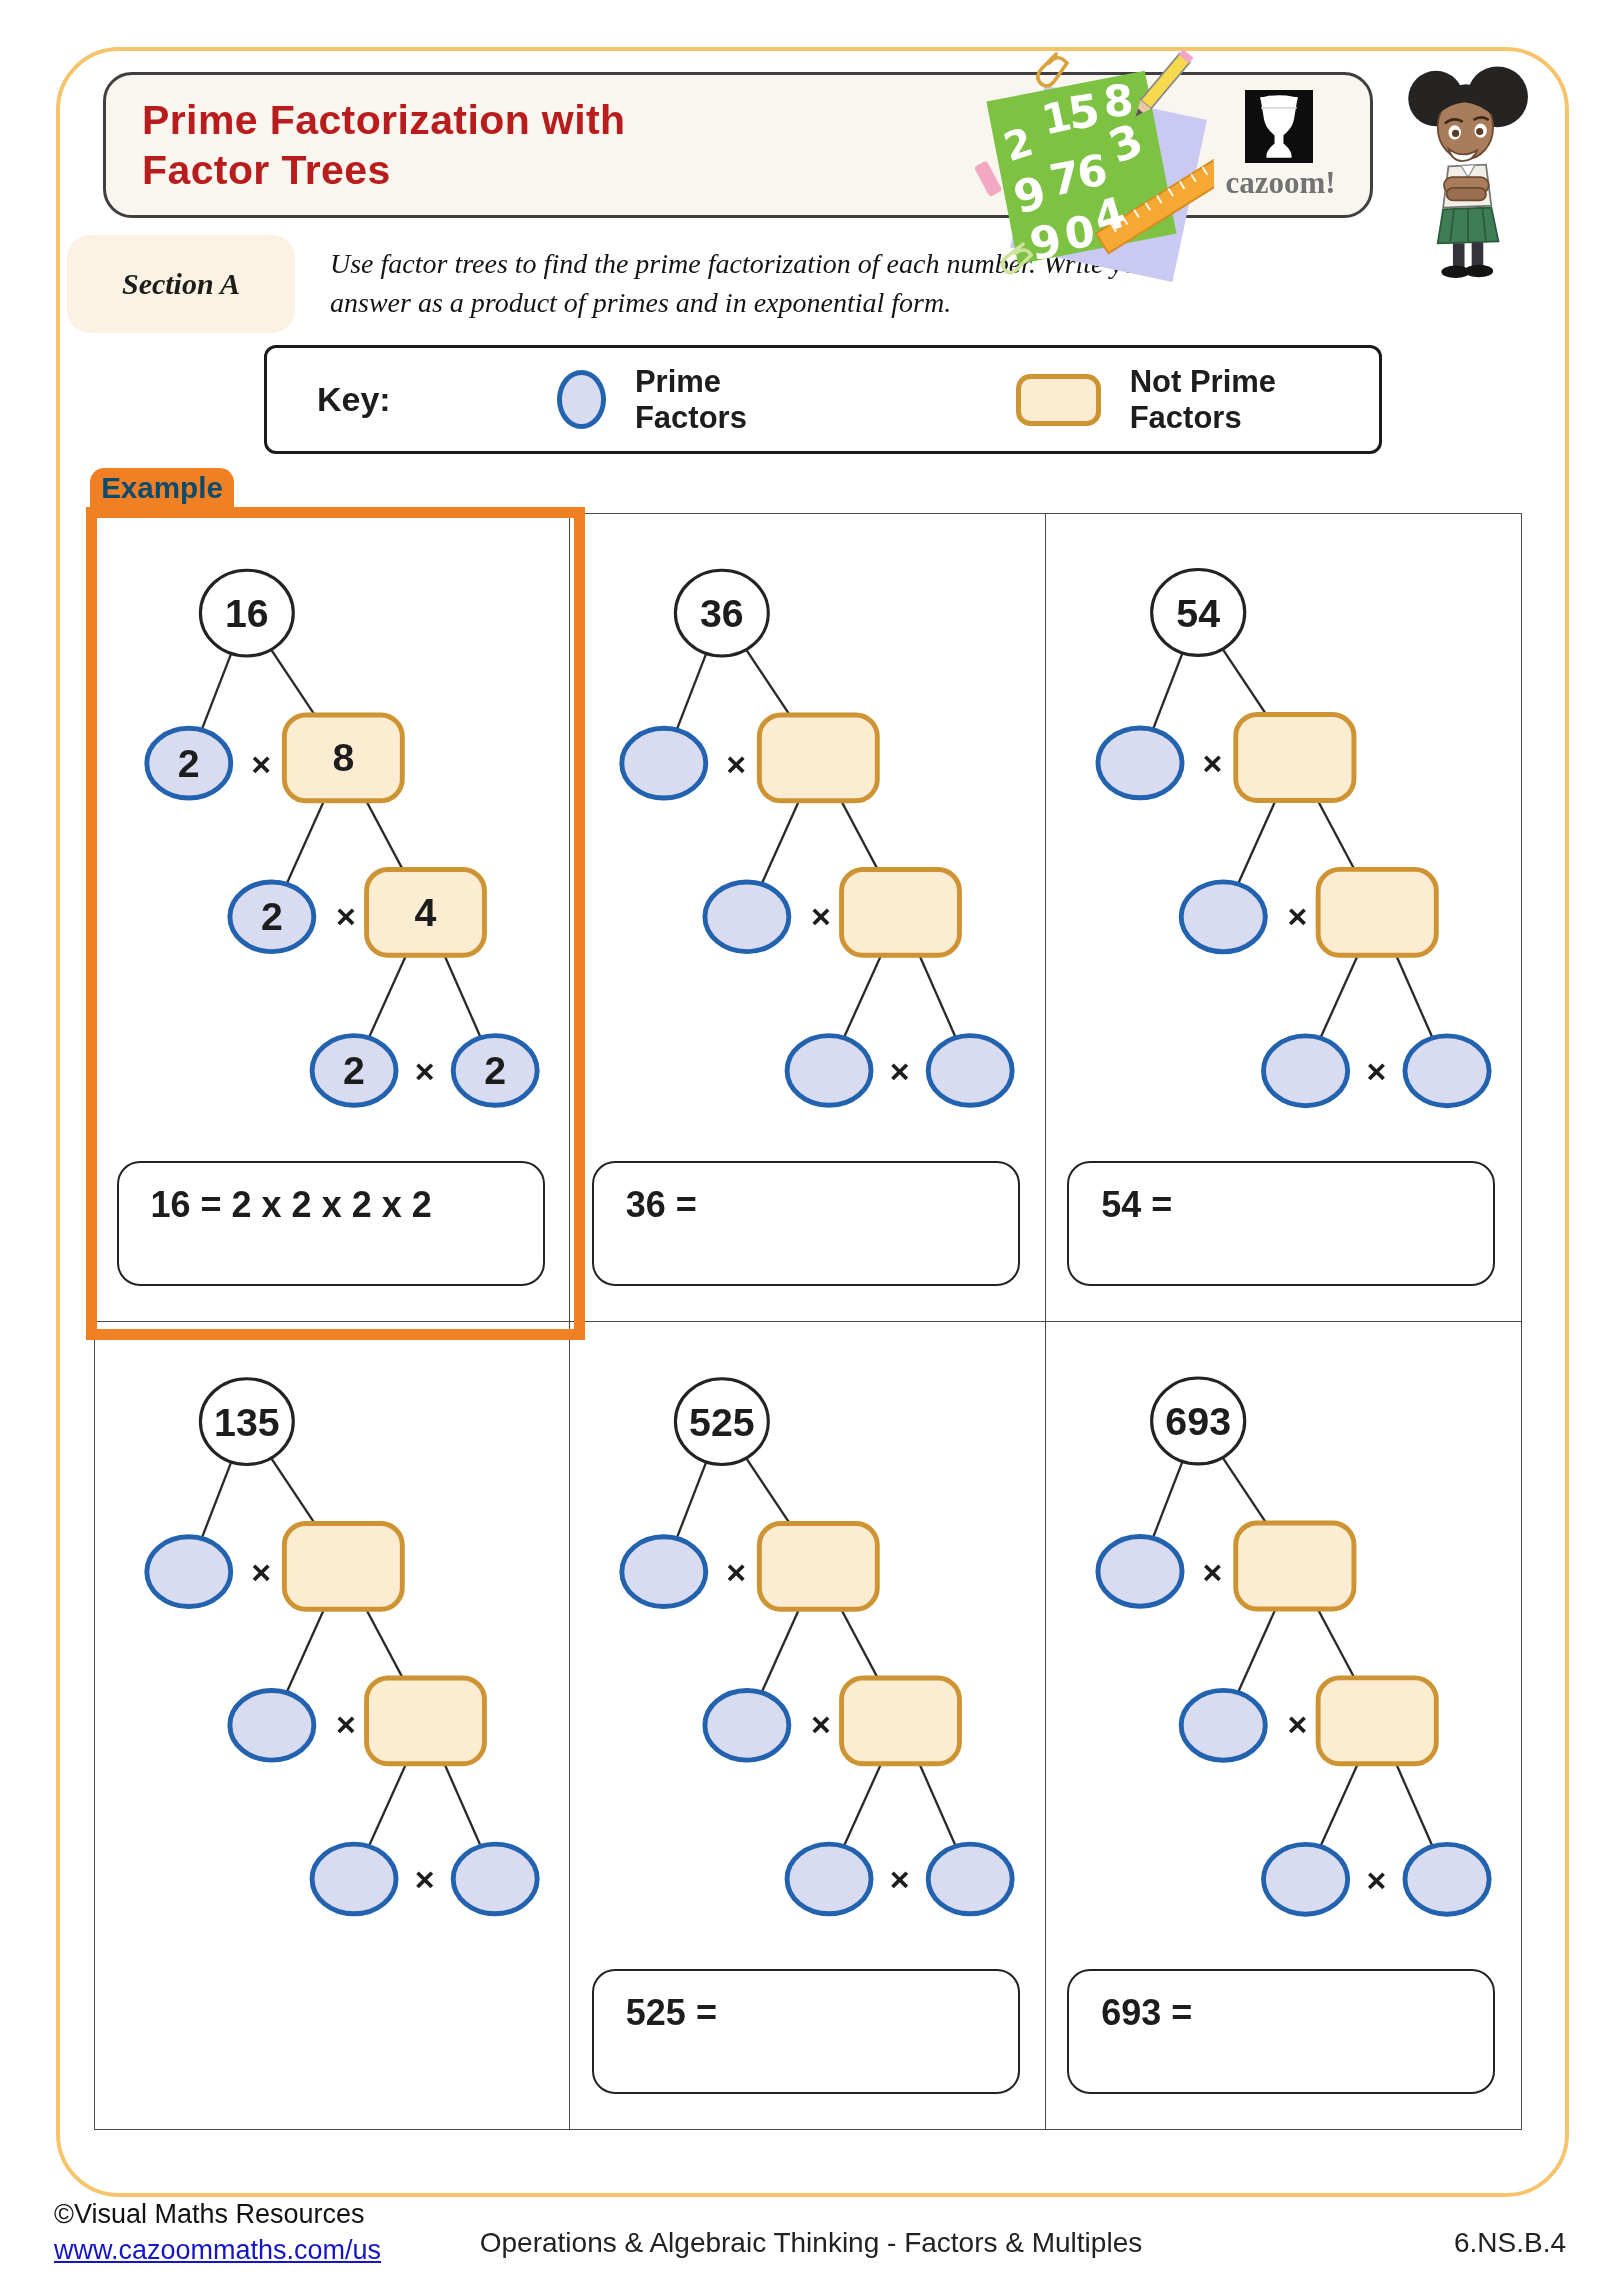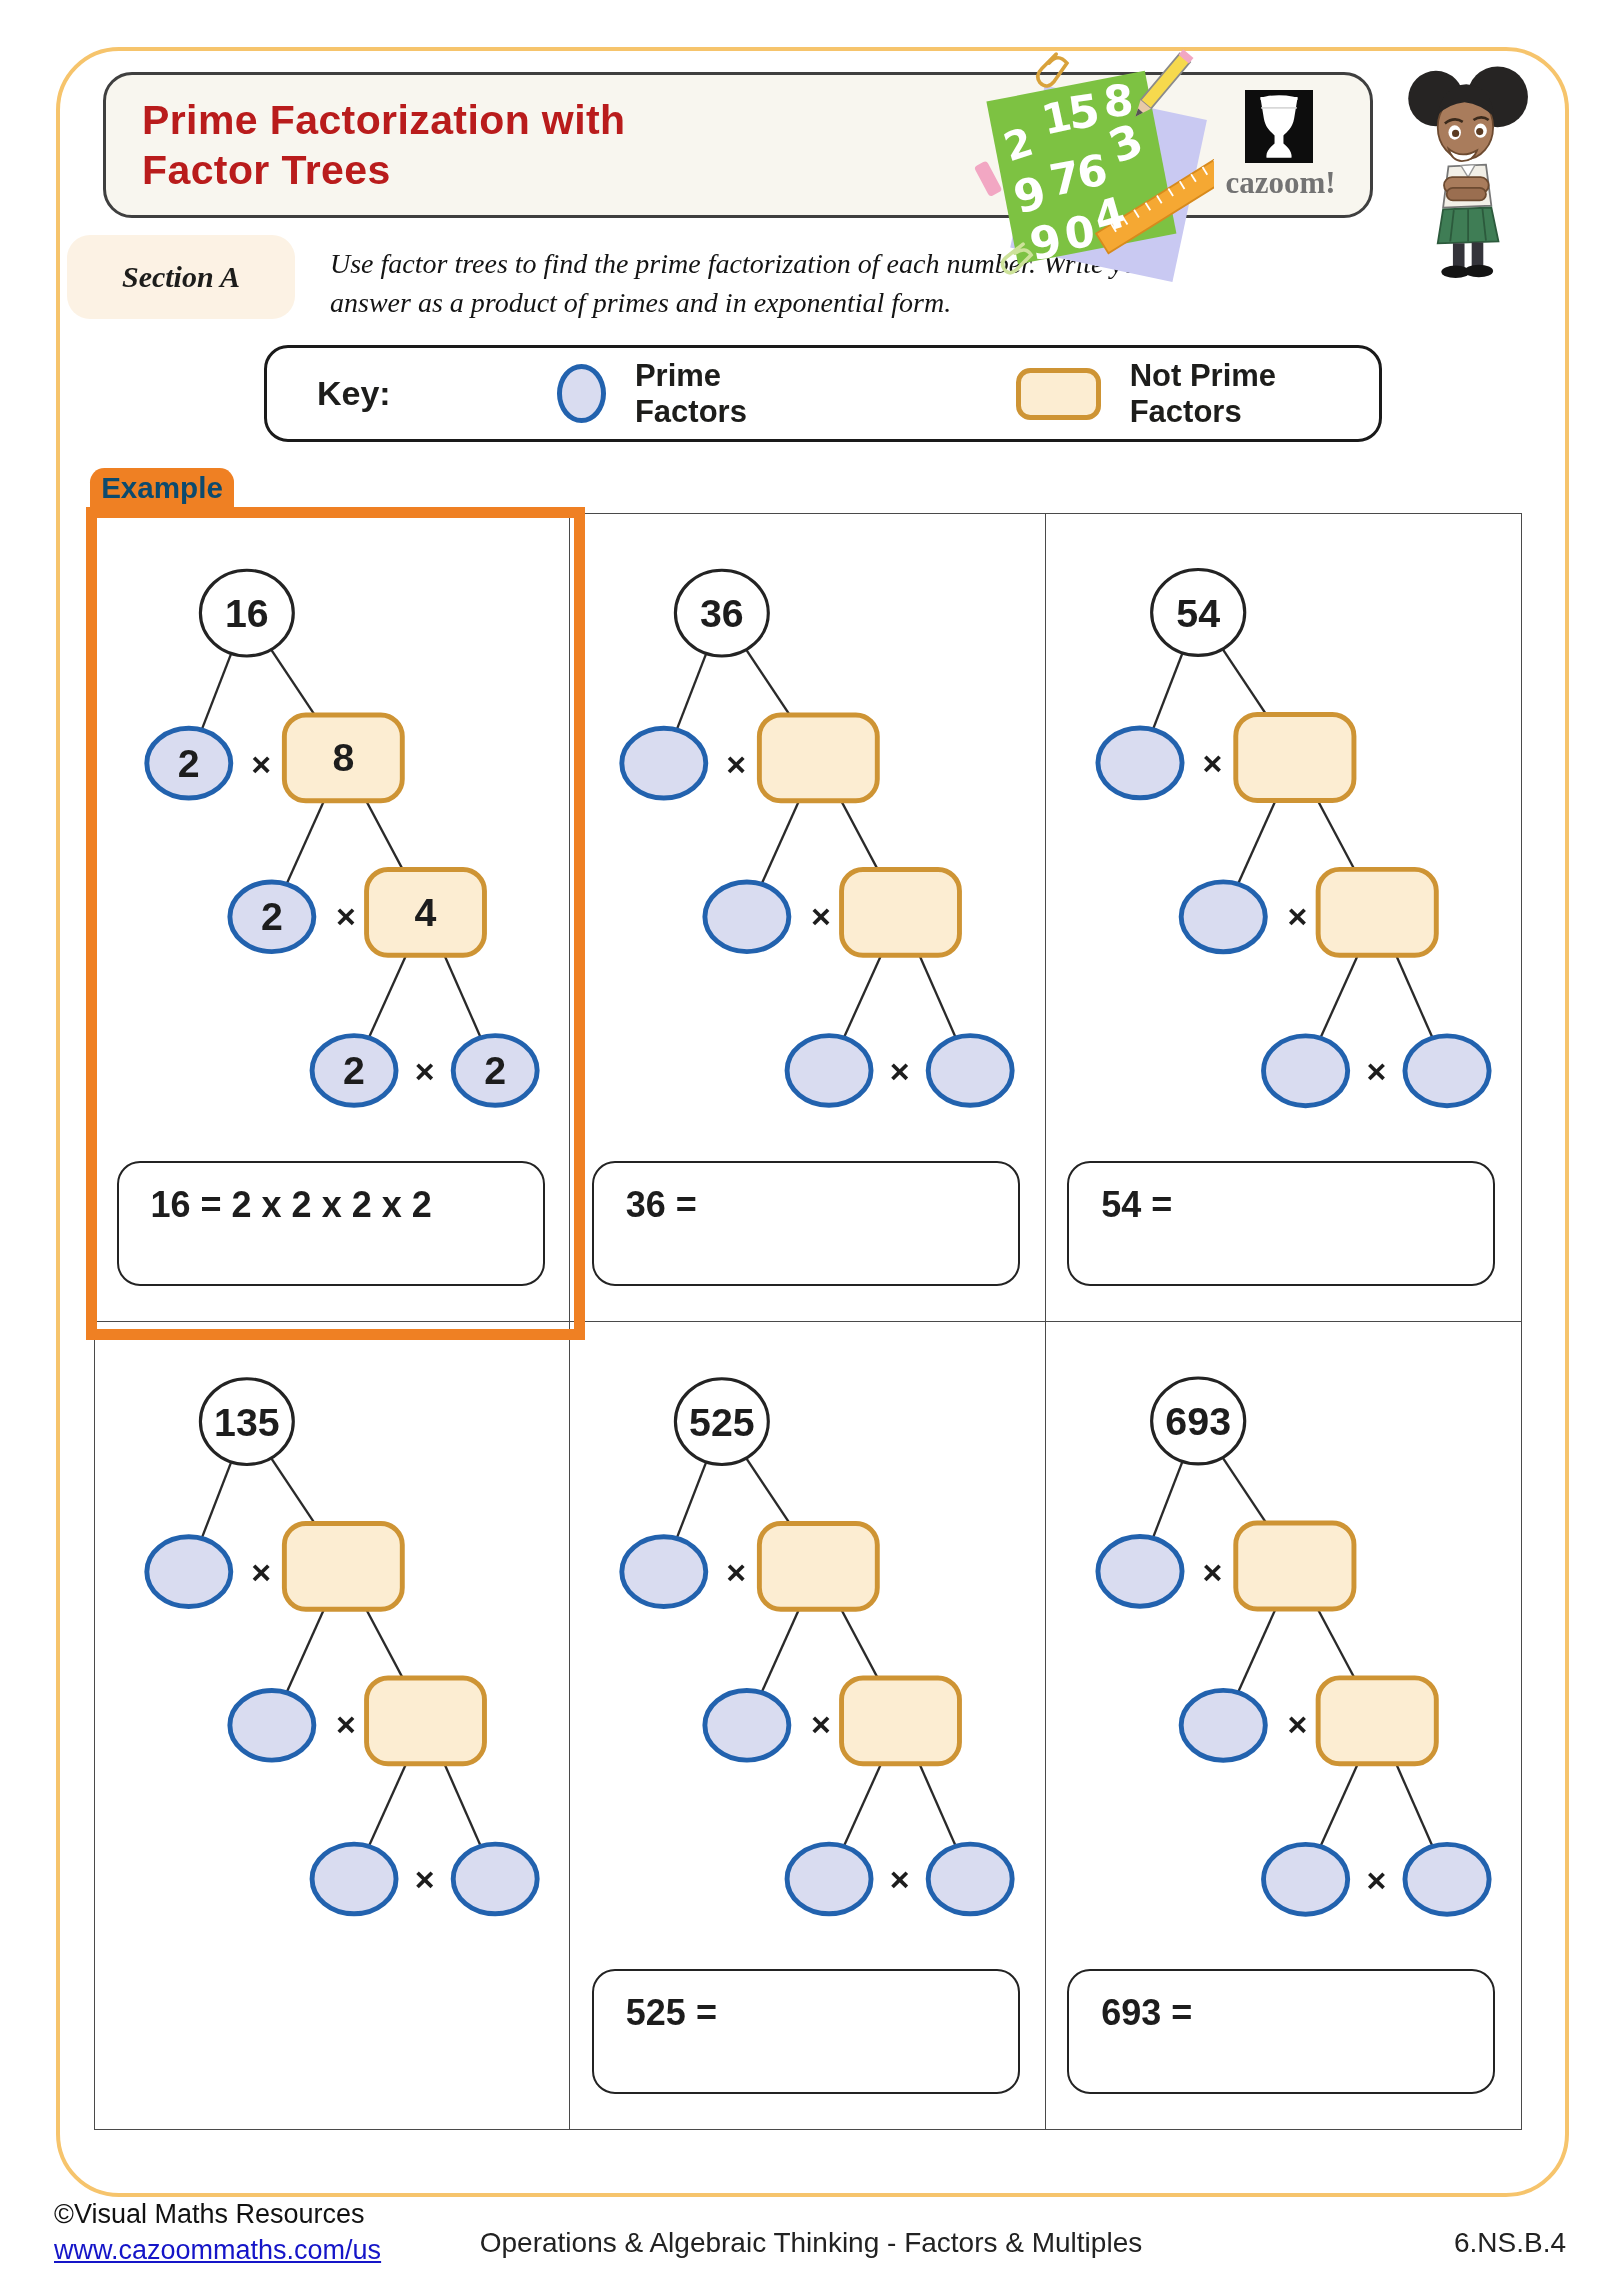--- a/index.html
+++ b/index.html
@@ -28,35 +28,35 @@
   
   #logo{left:1243px;top:88px;width:134px;height:107px;}
   #logo-box{position:absolute;left:1.8px;top:1.8px;width:68px;height:73px;background:#0d0d0d;}
   #logo-text{
     position:absolute;left:-25px;top:77px;width:125px;text-align:center;
     font-family:"Liberation Serif", serif;font-weight:bold;font-size:31px;color:#737373;
   }
 
   
   #sectionA{
-    left:67px;top:235px;width:228px;height:84px;background:#fcf2e4;border-radius:23px;
+    left:67px;top:235px;width:228px;height:98px;background:#fcf2e4;border-radius:23px;
     display:flex;align-items:center;justify-content:center;
   }
   #sectionA span{
     font-family:"Liberation Serif", serif;font-style:italic;font-weight:bold;font-size:30px;
   }
   #instructions{
     left:330px;top:244px;width:1057px;
     font-family:"Liberation Serif", serif;font-style:italic;font-size:28px;line-height:39px;color:#141414;
   }
 
   
   #key-box{
-    left:264px;top:345px;width:1118px;height:97px;background:#ffffff;
-    border:3.6px solid #1a1a1a;border-radius:24px;box-sizing:border-box;
+    left:264px;top:345px;width:1118px;height:109px;background:#ffffff;
+    border:3.6px solid #1a1a1a;border-radius:12px;box-sizing:border-box;
     display:flex;align-items:center;
   }
   #key-label{font-size:34px;font-weight:bold;margin-left:50px;}
   .key-circle{
     width:52px;height:59px;border-radius:50%;
     background:#d9dcf0;border:5.4px solid #2262ae;box-sizing:border-box;margin-left:166px;
   }
   .key-rect{
     width:90px;height:52px;border-radius:14.3px;
     background:#fcedd2;border:5.4px solid #ce9434;box-sizing:border-box;margin-left:188px;

